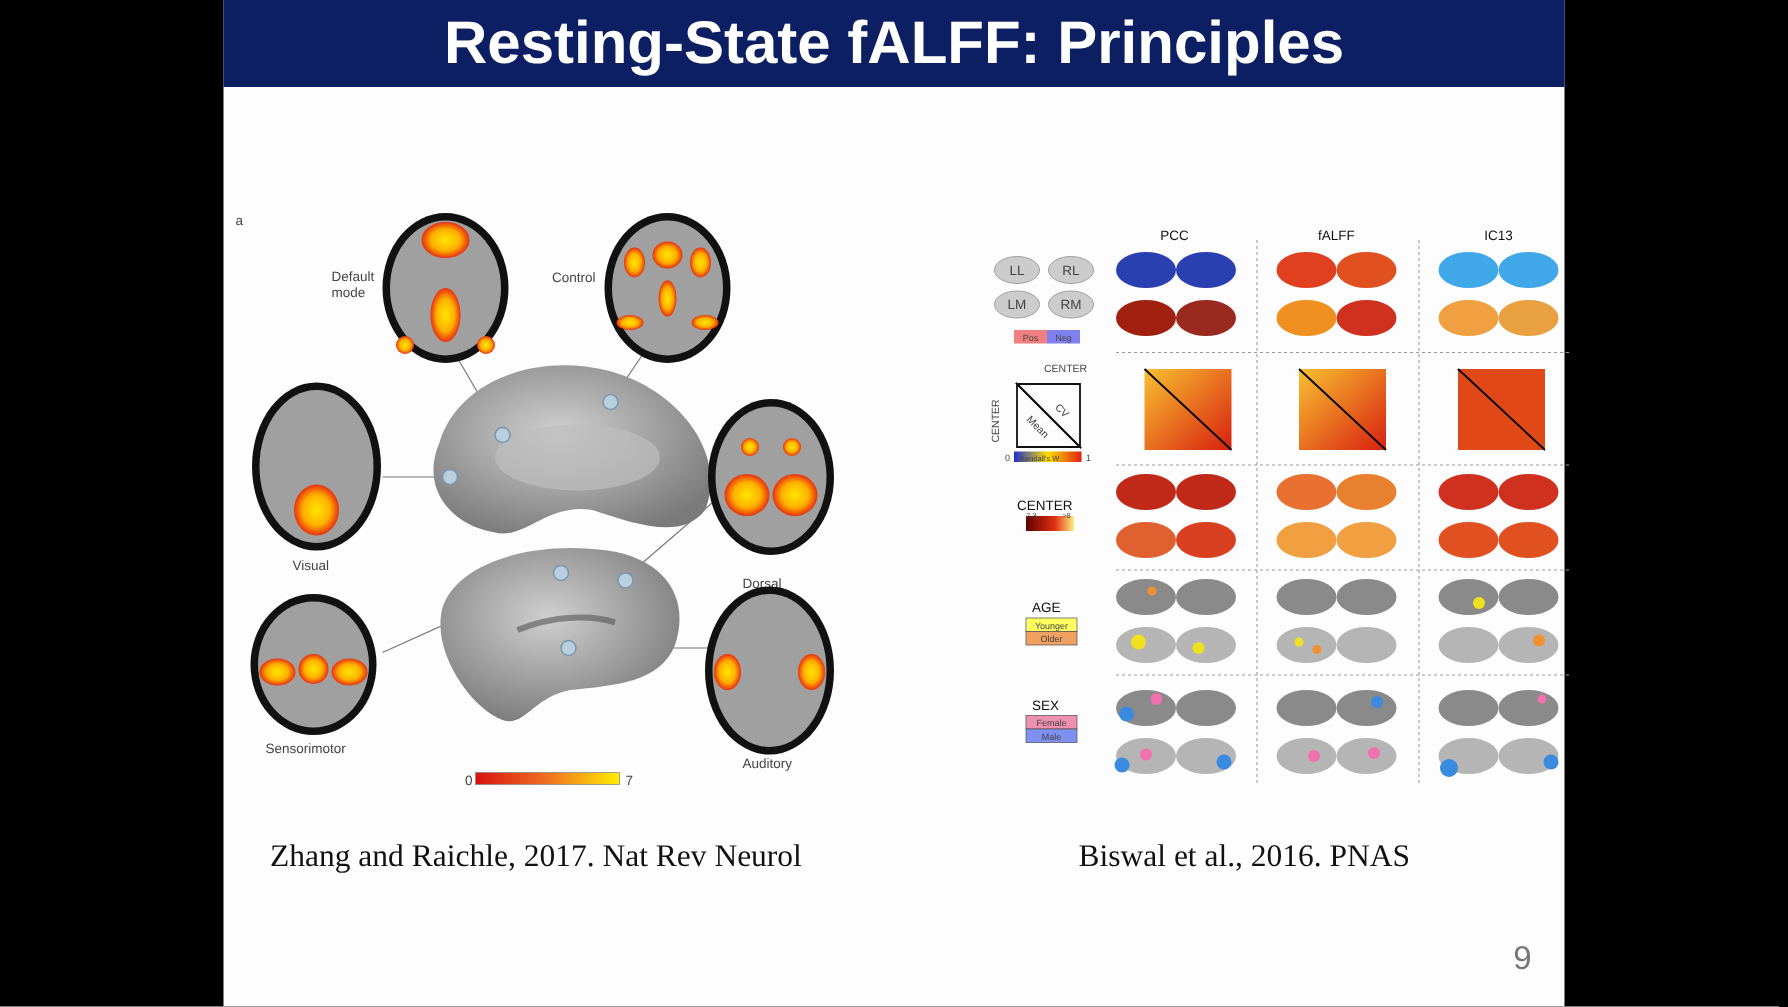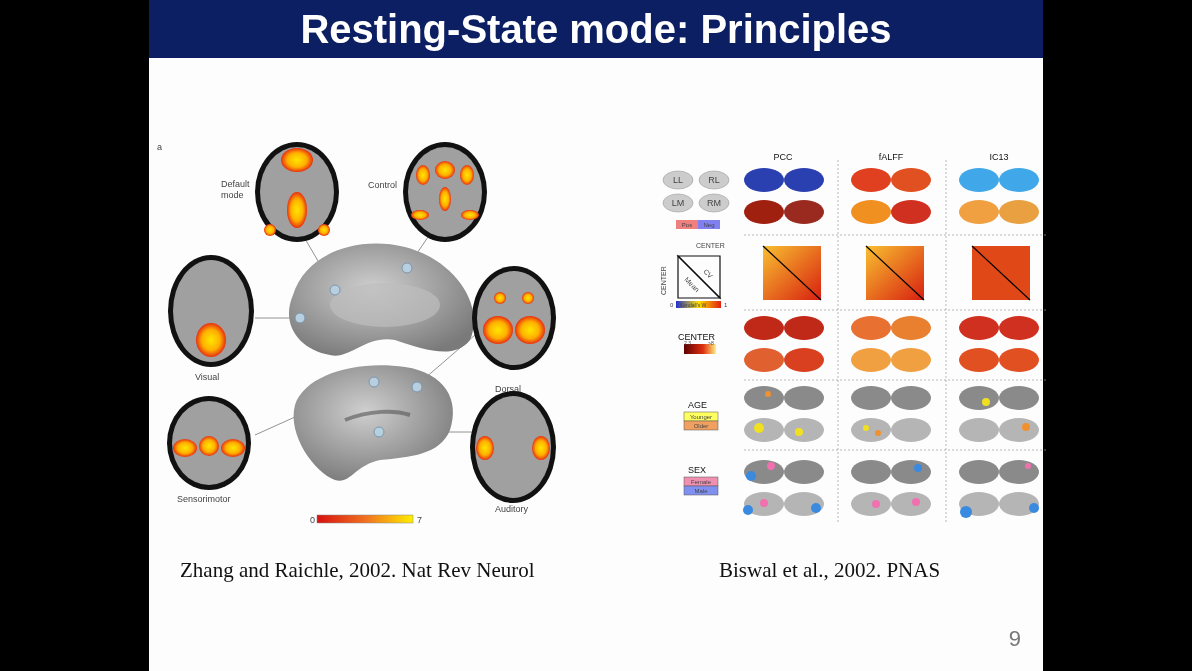--- a/index.html
+++ b/index.html
@@ -12,21 +12,21 @@
   .caption{position:absolute;font-family:"Liberation Serif",serif;font-size:21px;color:#111;}
   .page-num{position:absolute;right:22px;top:626px;font-size:22px;color:#777;}
   .lbl{font-family:"Liberation Sans",sans-serif;font-size:9px;fill:#444;}
   .lblb{font-family:"Liberation Sans",sans-serif;font-size:9px;fill:#111;}
 </style>
 </head>
 <body>
 
 <div class="slide">
   <div class="title-bar">
-    <div class="title">Resting-State mode: Principles</div>
+    <div class="title">Resting-State fALFF: Principles</div>
   </div>
 
   <div class="fig-a">
     <svg width="420" height="395" viewBox="0 0 420 395">
       <defs>
         <radialGradient id="hot" cx="50%" cy="50%" r="50%">
           <stop offset="0%" stop-color="#ffe600"></stop>
             <stop offset="60%" stop-color="#ffb000"></stop>
             <stop offset="100%" stop-color="#e83010"></stop>
         </radialGradient>
@@ -292,16 +292,16 @@
       <g fill="#f070b0">
           <circle cx="115" cy="326" r="4"></circle>
           <circle cx="108" cy="363" r="4"></circle>
           <circle cx="220" cy="364" r="4"></circle>
           <circle cx="260" cy="362" r="4"></circle>
           <circle cx="372" cy="326" r="3"></circle>
         </g>
     </svg>
   </div>
 
-  <div class="caption" style="left:31px;top:558px;">Zhang and Raichle, 2002. Nat Rev Neurol</div>
-  <div class="caption" style="left:570px;top:558px;">Biswal et al., 2002. PNAS</div>
+  <div class="caption" style="left:31px;top:558px;">Zhang and Raichle, 2017. Nat Rev Neurol</div>
+  <div class="caption" style="left:570px;top:558px;">Biswal et al., 2016. PNAS</div>
   <div class="page-num">9</div>
 </div>
 
 </body></html>

